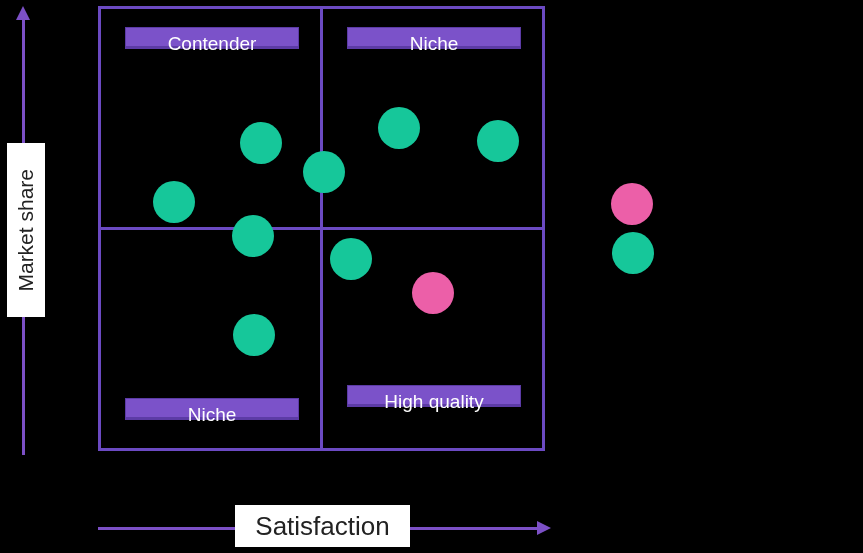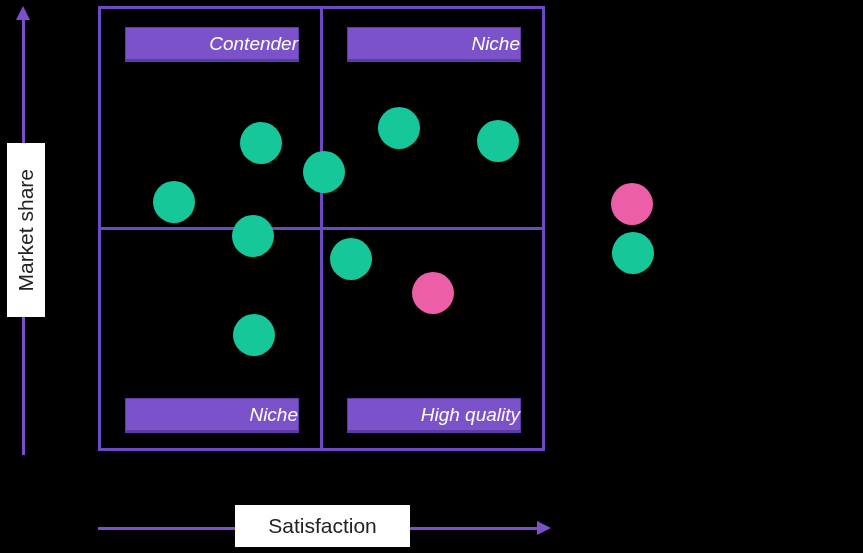--- a/index.html
+++ b/index.html
@@ -39,35 +39,34 @@
   .q-hline {
     position: absolute;
     left: 98px; top: 227px;
     width: 447px; height: 3px;
     background: var(--grid);
   }
 
   
   .q-label {
     position: absolute;
-    width: 174px; height: 35px;
+    width: 174px; height: 22px;
     background: var(--label-box-fill);
     border: 1px solid var(--label-box-border);
     border-bottom-width: 3px;
     color: var(--label-text);
     font-size: 19px;
     line-height: 32px;
-    text-align: right;
+    text-align: center;
     z-index: 3;
-    font-style: italic;
   }
   .q-label.tl { left: 125px; top: 27px; }
   .q-label.tr { left: 347px; top: 27px; }
   .q-label.bl { left: 125px; top: 398px; }
-  .q-label.br { left: 347px; top: 398px; }
+  .q-label.br { left: 347px; top: 385px; }
 
   
   .dot {
     position: absolute;
     width: 42px; height: 42px;
     border-radius: 50%;
     z-index: 2;
   }
 
   
@@ -118,21 +117,21 @@
     font-size: 21px;
     white-space: nowrap;
   }
   .x-label-box {
     position: absolute;
     left: 235px; top: 505px;
     width: 175px; height: 42px;
     background: var(--axis-label-bg);
     z-index: 4;
     color: var(--axis-label-text);
-    font-size: 21px;
+    font-size: 26px;
     line-height: 42px;
     text-align: center;
   }
 
   
   .legend-dot {
     position: absolute;
     width: 42px; height: 42px;
     border-radius: 50%;
   }

